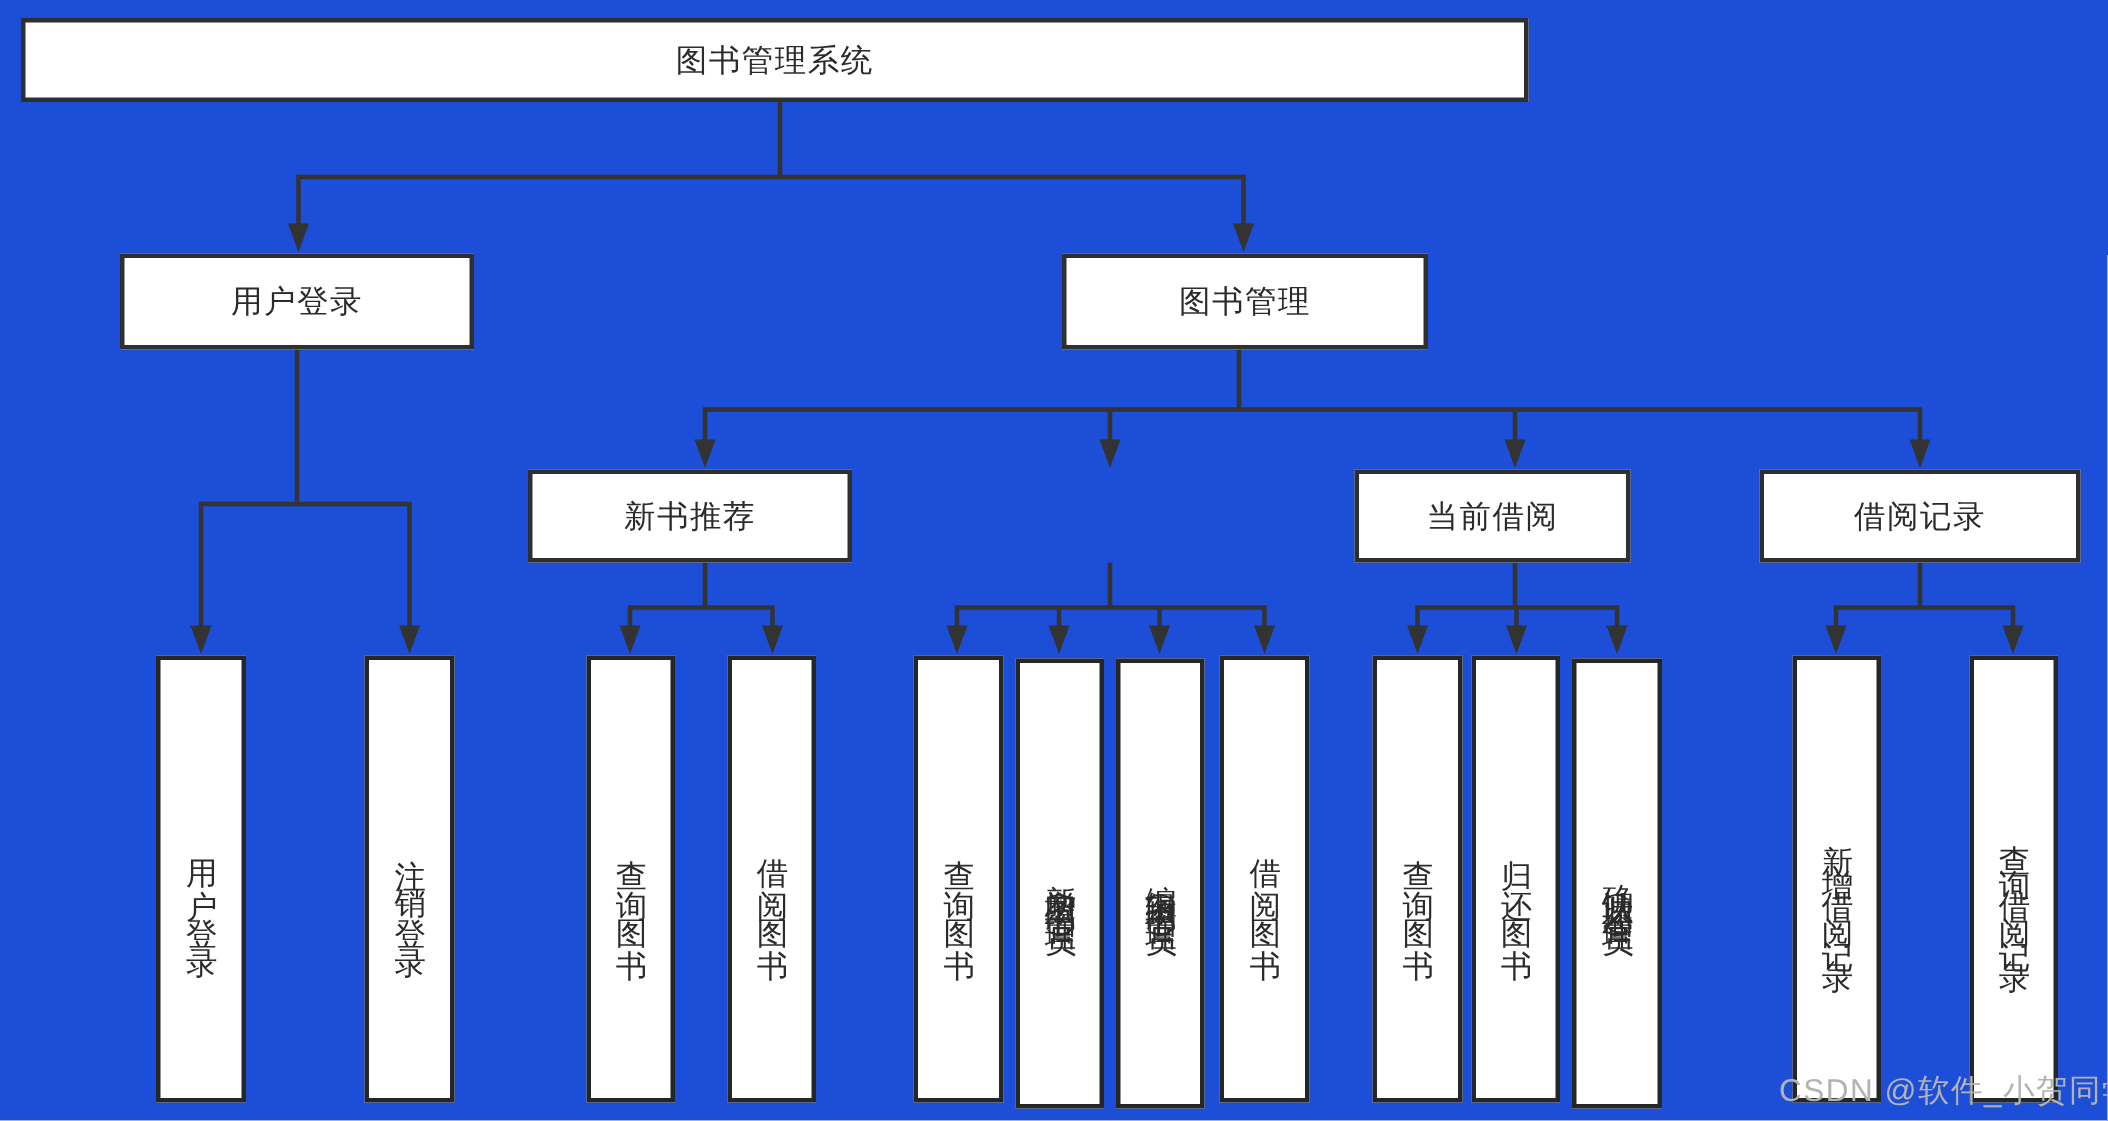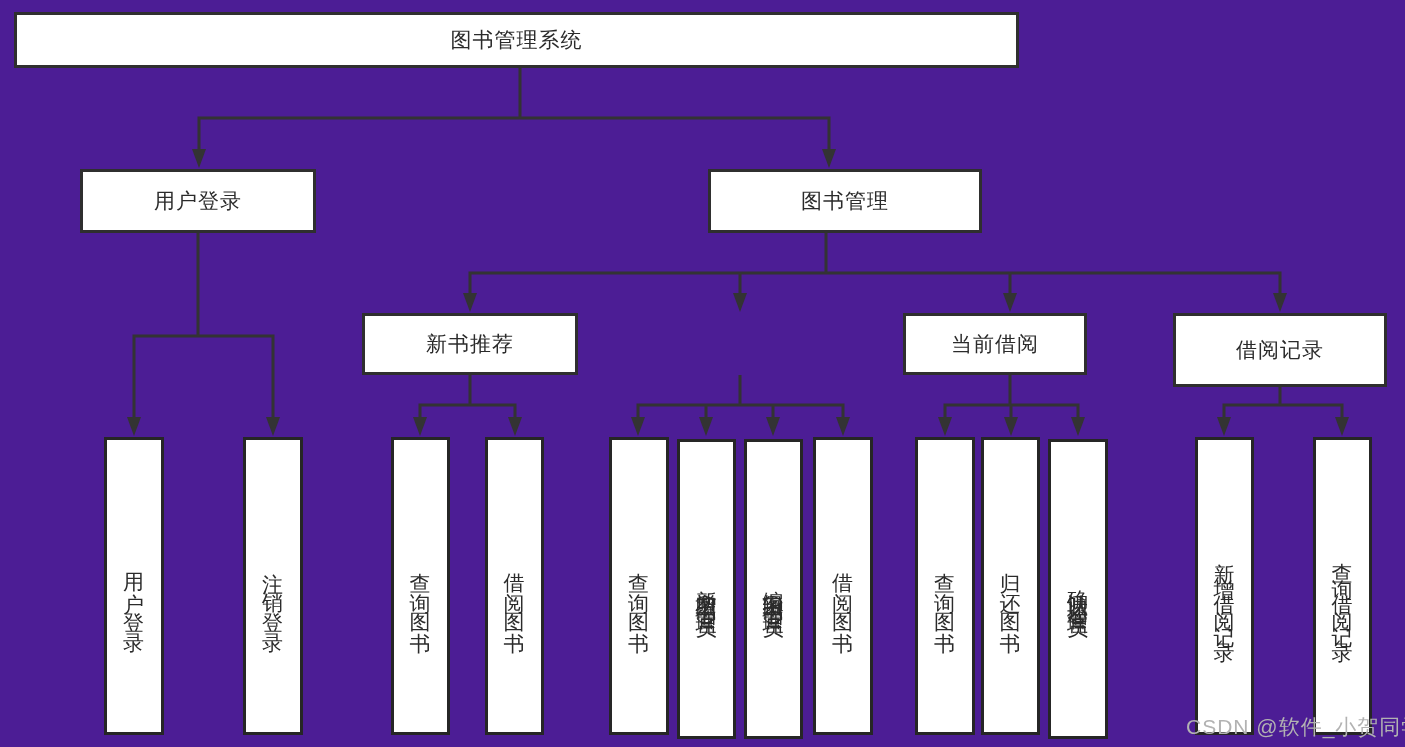--- a/index.html
+++ b/index.html
@@ -1,17 +1,17 @@
 <!DOCTYPE html>
 <html><head>
 <meta charset="utf-8">
 <style>
   html,body{margin:0;padding:0;background:#ffffff;}
   #canvas{
-    position:relative;width:1405px;height:747px;background:#4c1d95;
+    position:relative;width:1405px;height:747px;background:#1d4ed8;
     font-family:"Liberation Sans","DejaVu Sans",sans-serif;overflow:hidden;
   }
   #connectors{position:absolute;left:0;top:0;width:1405px;height:747px;}
   .hbox{
     position:absolute;background:#ffffff;border:3px solid #2f2f2f;
     display:flex;align-items:center;justify-content:center;
     font-size:21px;color:#2b2b2b;box-sizing:border-box;letter-spacing:1px;
   }
   .vbox{
     position:absolute;background:#ffffff;border:3px solid #262626;
@@ -76,31 +76,31 @@
     </g>
   </svg>
 
   <div class="hbox" style="left:14px;top:12px;width:1005px;height:56px;">
     <span>图书管理系统</span>
   </div>
 
   <div class="hbox" style="left:80px;top:169px;width:236px;height:64px;">
     <span>用户登录</span>
   </div>
-  <div class="hbox" style="left:708px;top:169px;width:274px;height:64px;font-family:Liberation Mono, monospace;">
+  <div class="hbox" style="left:708px;top:169px;width:244px;height:64px;font-family:Liberation Mono, monospace;">
     <span>图书管理</span>
   </div>
 
-  <div class="hbox" style="left:362px;top:313px;width:216px;height:62px;">
+  <div class="hbox" style="left:352px;top:313px;width:216px;height:62px;">
     <span>新书推荐</span>
   </div>
   <div class="hbox" style="left:903px;top:313px;width:184px;height:62px;">
     <span>当前借阅</span>
   </div>
-  <div class="hbox" style="left:1173px;top:313px;width:214px;height:74px;">
+  <div class="hbox" style="left:1173px;top:313px;width:214px;height:62px;">
     <span>借阅记录</span>
   </div>
 
   <div class="vbox" style="left:104px;top:437px;width:60px;height:298px;">
     <span class="vlabel" style="letter-spacing: 20px; margin-bottom: -20px;">用户登录</span>
   </div>
   <div class="vbox" style="left:243px;top:437px;width:60px;height:298px;">
     <span class="vlabel" style="letter-spacing: 20px; margin-bottom: -20px;">注销登录</span>
   </div>
   <div class="vbox" style="left:391px;top:437px;width:59px;height:298px;">

